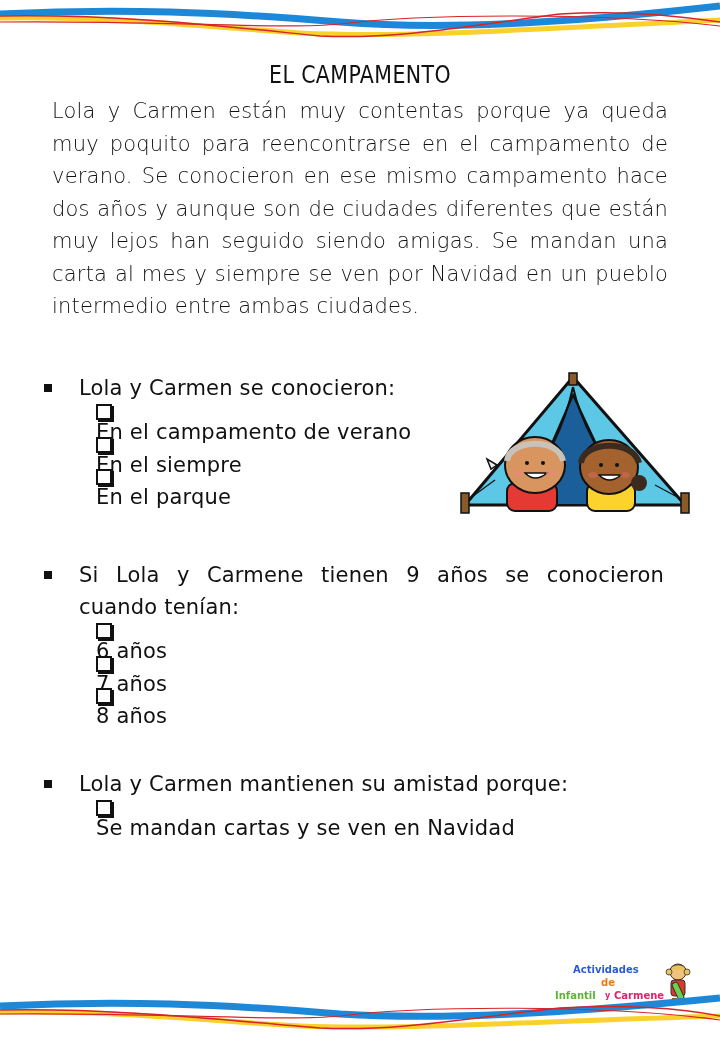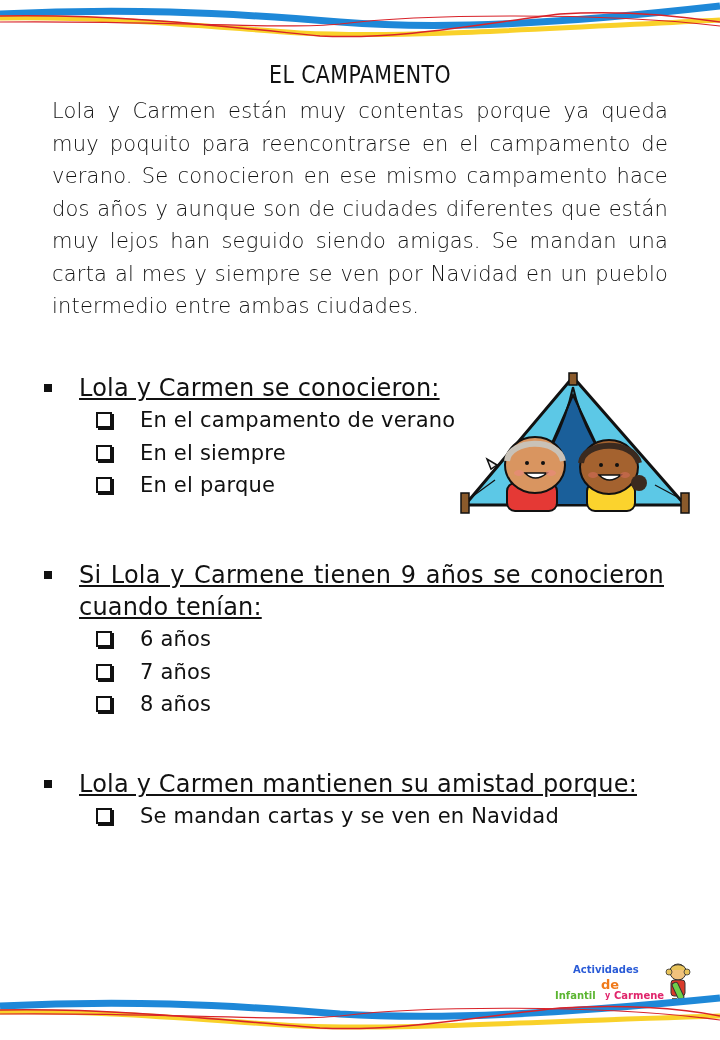--- a/index.html
+++ b/index.html
@@ -21,25 +21,25 @@
       font-size: 21px; line-height: 32.5px; text-align: justify;
       text-align-last: left; font-weight: 300;
       letter-spacing: 0.2px;
     }
     .question { position: absolute; left: 44px; width: 620px; }
     .q-row { display: flex; align-items: flex-start; }
     .bullet {
       width: 8px; height: 8px; background: #111; margin-top: 12px; margin-right: 27px; flex: none;
     }
     .q-text {
-      font-size: 24px; line-height: 32px; text-align: justify; text-align-last: left;
-      letter-spacing: 0.2px; flex: 1; text-decoration: underline;
+      font-size: 21px; line-height: 32px; text-align: justify; text-align-last: left;
+      letter-spacing: 0.2px; flex: 1;
     }
     .options { margin-left: 52px; margin-top: 0; }
-    .opt { display: flex; align-items: center; height: 32.5px; cursor: pointer; }
+    .opt { display: flex; height: 32.5px; cursor: pointer; flex-direction: column; }
     .box {
       width: 12px; height: 12px; border: 2px solid #111; background: #fff;
       box-shadow: 2px 2px 0 #111; margin-right: 28px; flex: none;
     }
     .opt-text { font-size: 21px; letter-spacing: 0.2px; }
     .tent { position: absolute; left: 455px; top: 365px; width: 240px; height: 160px; }
     .logo { position: absolute; left: 553px; top: 962px; width: 140px; height: 50px; }
     .logo-line { position: absolute; font-family: "DejaVu Sans", sans-serif; font-weight: bold; font-size: 10px; white-space: nowrap; }
   </style>
 </head>
@@ -138,21 +138,21 @@
   <div class="options">
     <div class="opt">
       <span class="box"></span>
       <span class="opt-text">Se mandan cartas y se ven en Navidad</span>
     </div>
   </div>
 </div>
 
 <div class="logo">
   <span class="logo-line" style="left:20px; top:2px; color:#2a5bd7;">Actividades</span>
-  <span class="logo-line" style="left:48px; top:15px; color:#f07a1a; font-size:13px;">de</span>
+  <span class="logo-line" style="left:48px; top:15px; color:#f07a1a; font-size:10px;">de</span>
   <span class="logo-line" style="left:2px; top:28px; color:#5bb531;">Infantil</span>
   <span class="logo-line" style="left:52px; top:29px; color:#e0246b; font-size:8px;">y</span>
   <span class="logo-line" style="left:61px; top:28px; color:#e0246b;">Carmene</span>
   <svg style="position:absolute; left:112px; top:0;" width="26" height="46" viewBox="0 0 26 46">
     <circle cx="13" cy="10" r="8" fill="#f1c27d" stroke="#333" stroke-width="1"></circle>
     <path d="M5 8 C6 1, 20 1, 21 8" fill="#e8c35a" stroke="#333" stroke-width="1"></path>
     <circle cx="4" cy="10" r="3" fill="#e8c35a" stroke="#333" stroke-width="0.8"></circle>
     <circle cx="22" cy="10" r="3" fill="#e8c35a" stroke="#333" stroke-width="0.8"></circle>
     <rect x="6" y="18" width="14" height="16" rx="3" fill="#d93a2a" stroke="#333" stroke-width="1"></rect>
     <rect x="10" y="20" width="6" height="18" rx="2" fill="#6ed04a" stroke="#333" stroke-width="1" transform="rotate(-25 13 29)"></rect>

